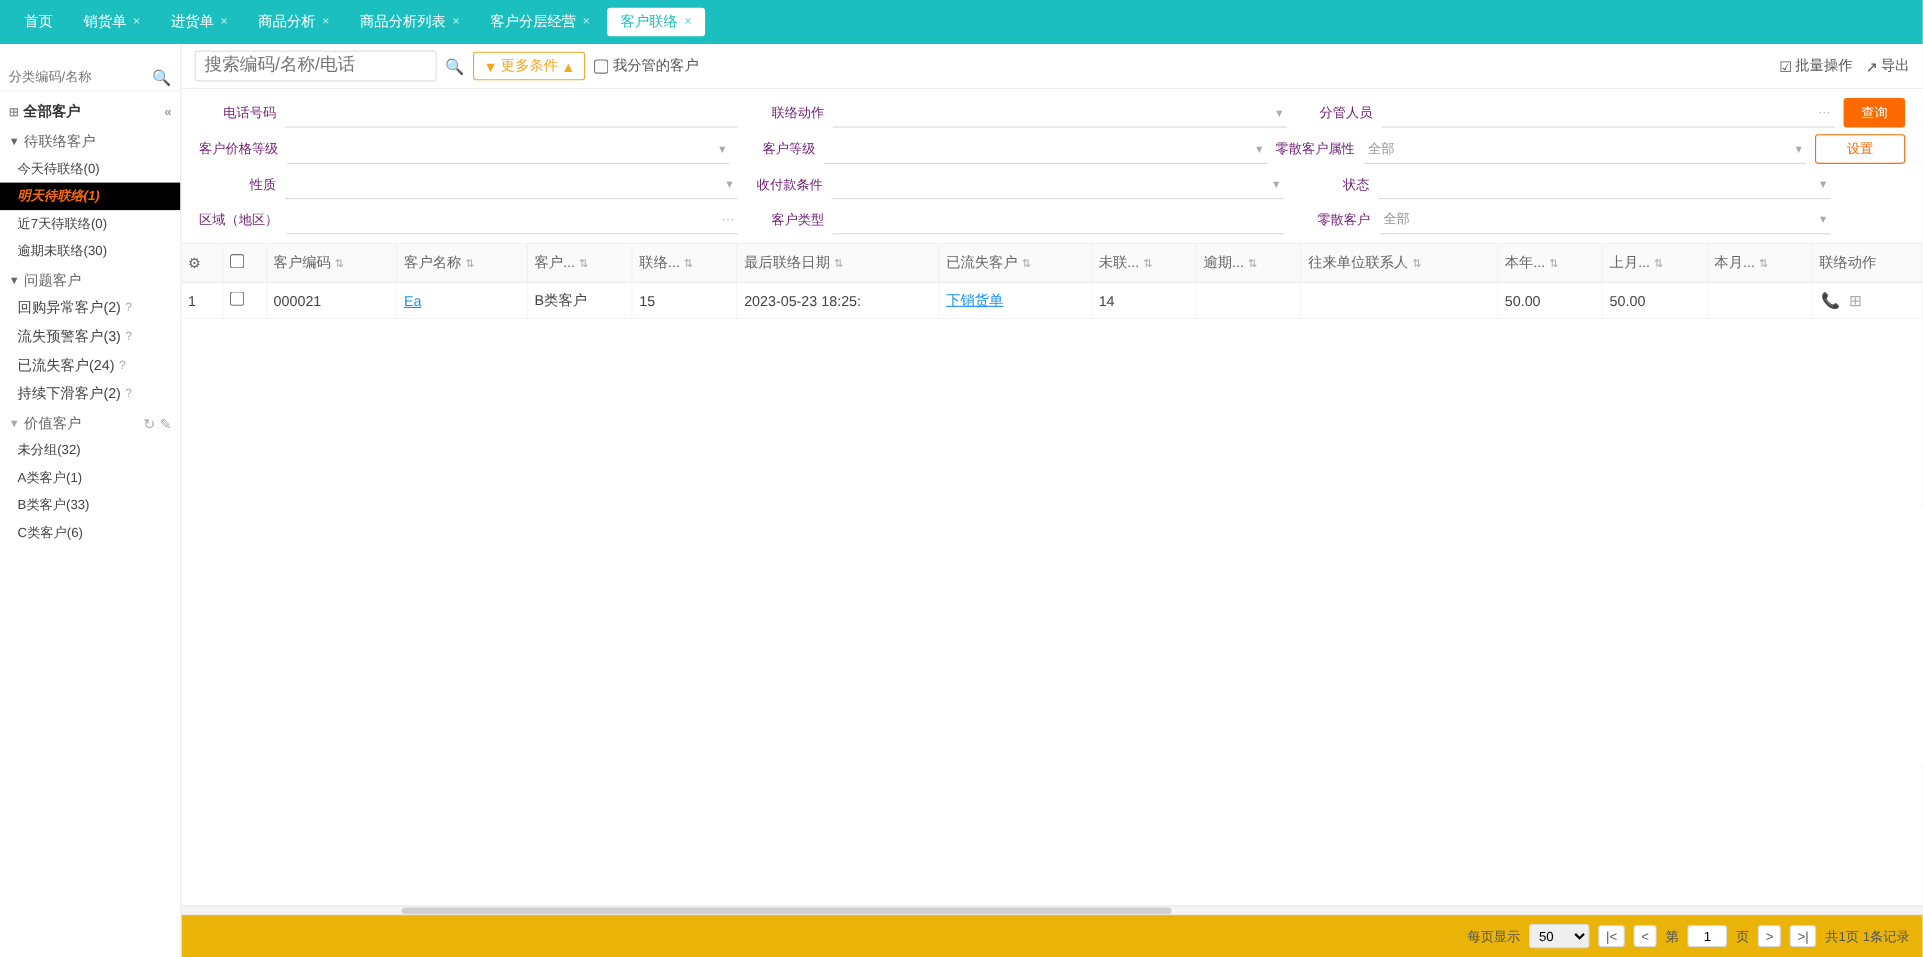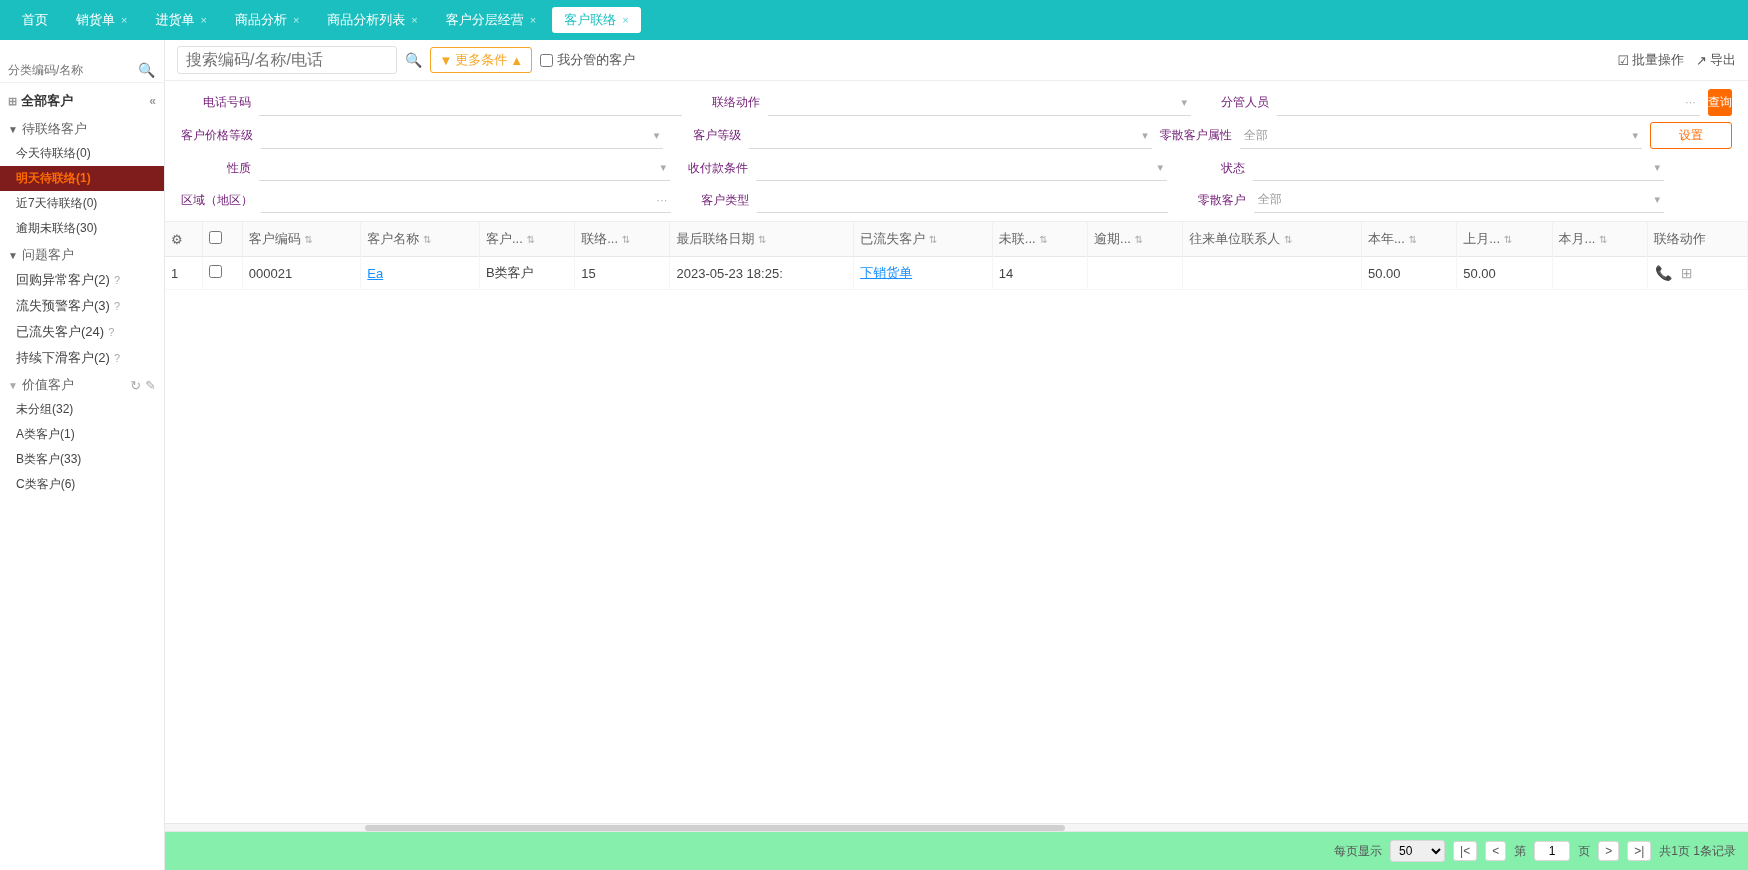--- a/index.html
+++ b/index.html
@@ -84,21 +84,21 @@
     .sidebar-item {
       padding: 4px 8px 4px 16px;
       cursor: pointer;
       color: #444;
       font-size: 12px;
       white-space: nowrap;
       display: flex;
       align-items: center;
       gap: 4px;
     }
-    .sidebar-item.active { background: #7f1d1d; color: #ff6a00; font-weight: bold; }
+    .sidebar-item.active { background: #000000; color: #ff6a00; font-weight: bold; font-style: italic; }
 
     .sidebar-group-header {
       display: flex;
       align-items: center;
       justify-content: space-between;
       padding: 5px 8px 3px;
       color: #666;
       font-size: 12px;
     }
     .sidebar-group-header .icons { display: flex; gap: 4px; color: #aaa; }
@@ -203,21 +203,21 @@
       font-size: 11px;
       margin-left: auto;
     }
     .filter-text { font-size: 12px; color: #999; }
 
     .query-btn {
       background: #ff6a00;
       color: #fff;
       border: none;
       border-radius: 3px;
-      padding: 5px 0;
+      padding: 5px 16px;
       cursor: pointer;
       font-size: 12px;
       white-space: nowrap;
     }
     .settings-btn {
       background: #fff;
       color: #ff6a00;
       border: 1px solid #ff6a00;
       border-radius: 3px;
       padding: 4px 28px;
@@ -258,21 +258,21 @@
       padding: 7px 6px;
       color: #444;
       border-right: 1px solid #f5f5f5;
       white-space: nowrap;
     }
     .link-text { color: #1890ff; cursor: pointer; text-decoration: underline; }
     .icon-btn { color: #aaa; cursor: pointer; font-size: 14px; margin: 0 2px; }
 
     
     .table-footer {
-      background: #86efac;
+      background: #eab308;
       border-top: 1px solid #e8e8e8;
       padding: 8px 12px;
       display: flex;
       align-items: center;
       justify-content: flex-end;
       gap: 8px;
     }
     .footer-label { font-size: 12px; color: #555; }
     .page-select {
       border: 1px solid #d9d9d9;

